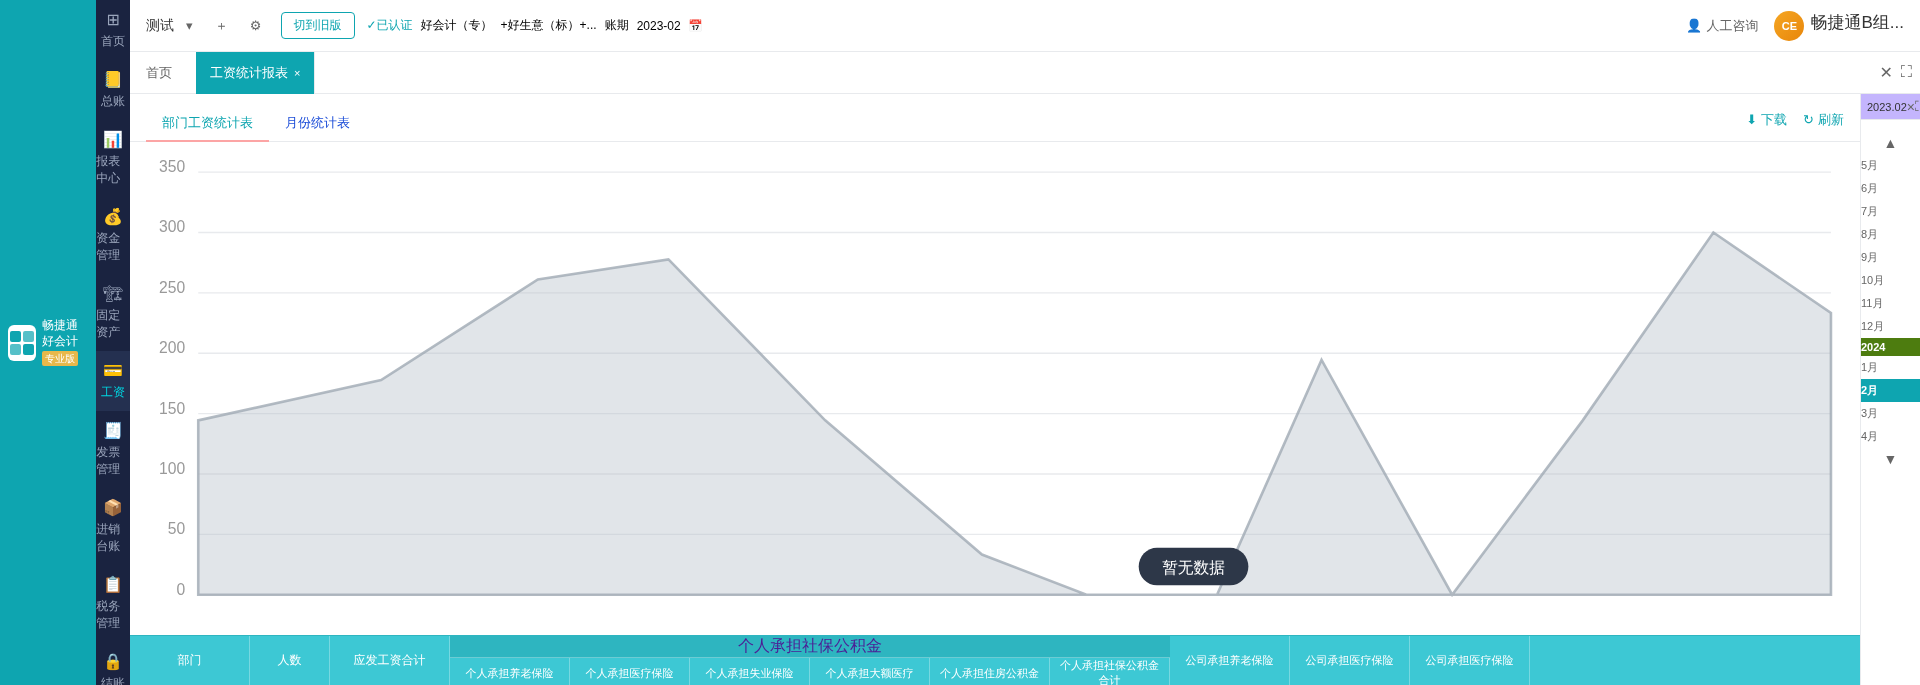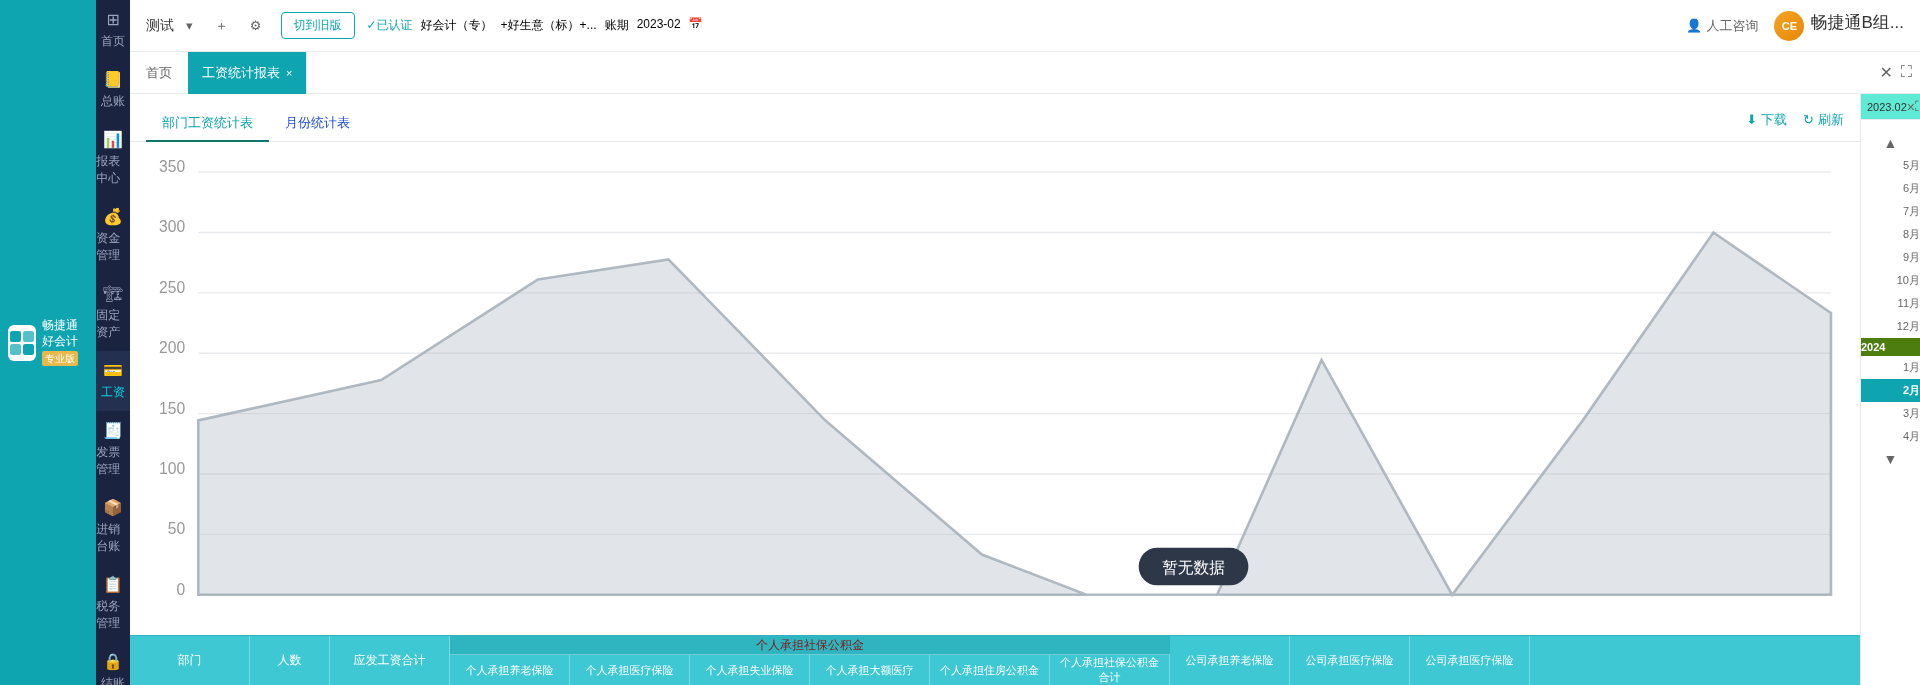--- a/index.html
+++ b/index.html
@@ -99,21 +99,21 @@
     }
     .switch-btn {
       border: 1px solid #0ea5b0;
       color: #0ea5b0;
       background: white;
       border-radius: 4px;
       padding: 4px 12px;
       cursor: pointer;
       font-size: 12px;
     }
-    .topbar-status { display: flex; gap: 8px; font-size: 12px; }
+    .topbar-status { display: flex; align-items: center; gap: 8px; font-size: 12px; }
     .status-tag { color: #0ea5b0; }
     .topbar-right { margin-left: auto; display: flex; align-items: center; gap: 16px; }
     .help-btn { display: flex; align-items: center; gap: 4px; color: #666; font-size: 13px; cursor: pointer; }
     .user-info { display: flex; gap: 6px; cursor: pointer; }
     .user-avatar {
       width: 30px; height: 30px;
       border-radius: 50%;
       background: linear-gradient(135deg, #f5a623, #e8860a);
       display: flex; align-items: center; justify-content: center;
       color: white; font-size: 11px; font-weight: bold;
@@ -132,20 +132,21 @@
     }
     .tab-item {
       height: 42px;
       display: flex;
       align-items: center;
       padding: 0 14px;
       cursor: pointer;
       font-size: 13px;
       color: #666;
       border-right: 1px solid #e8eaed;
+      margin-left: 8px;
     }
     .tab-item.active {
       background: #0ea5b0;
       color: white;
       border-radius: 0;
     }
     .tab-item .close-icon { margin-left: 6px; font-size: 11px; cursor: pointer; }
     .home-tab { color: #666; font-size: 13px; padding: 0 16px 0 0; }
 
     
@@ -177,21 +178,21 @@
     .subtab-item {
       padding: 8px 16px;
       cursor: pointer;
       font-size: 13px;
       color: #1d4ed8;
       border-bottom: 2px solid transparent;
       margin-bottom: -1px;
     }
     .subtab-item.active {
       color: #0ea5b0;
-      border-bottom: 2px solid #0f766e;
+      border-bottom: 2px solid #fca5a5;
       font-weight: 500;
     }
     .subtab-actions {
       margin-left: auto;
       display: flex;
       align-items: center;
       gap: 16px;
       padding-bottom: 8px;
     }
     .action-link {
@@ -267,22 +268,22 @@
       border-right: 1px solid rgba(255,255,255,0.3);
       padding: 0 6px;
       text-align: center;
       flex-shrink: 0;
     }
     .table-header-group-title {
       background: #2eb5c0;
       display: flex;
       align-items: center;
       justify-content: center;
-      color: #7f1d1d;
-      font-size: 12px;
+      color: #4c1d95;
+      font-size: 16px;
       height: 22px;
       border-bottom: 1px solid rgba(255,255,255,0.3);
     }
     .table-header-group-cells {
       display: flex;
       flex: 1;
     }
 
     
     .right-panel {
@@ -298,42 +299,42 @@
     }
     .right-panel-top {
       display: flex;
       align-items: center;
       justify-content: space-between;
       width: 100%;
       padding: 4px 6px;
       border-bottom: 1px solid #e8eaed;
       position: absolute;
       top: 0;
-      background: #5eead4;
+      background: #c4b5fd;
     }
     .year-label {
       font-size: 11px;
       color: #333;
       font-weight: 500;
     }
     .panel-close-btn, .panel-expand-btn {
       font-size: 14px;
       cursor: pointer;
       color: #666;
     }
     .month-list {
       margin-top: 30px;
       width: 100%;
       display: flex;
       flex-direction: column;
     }
     .month-item {
       font-size: 11px;
       color: #666;
-      text-align: right;
+      text-align: left;
       padding: 4px 0;
       cursor: pointer;
     }
     .month-item.active {
       background: #0ea5b0;
       color: white;
       font-weight: bold;
     }
     .year-section {
       width: 100%;

